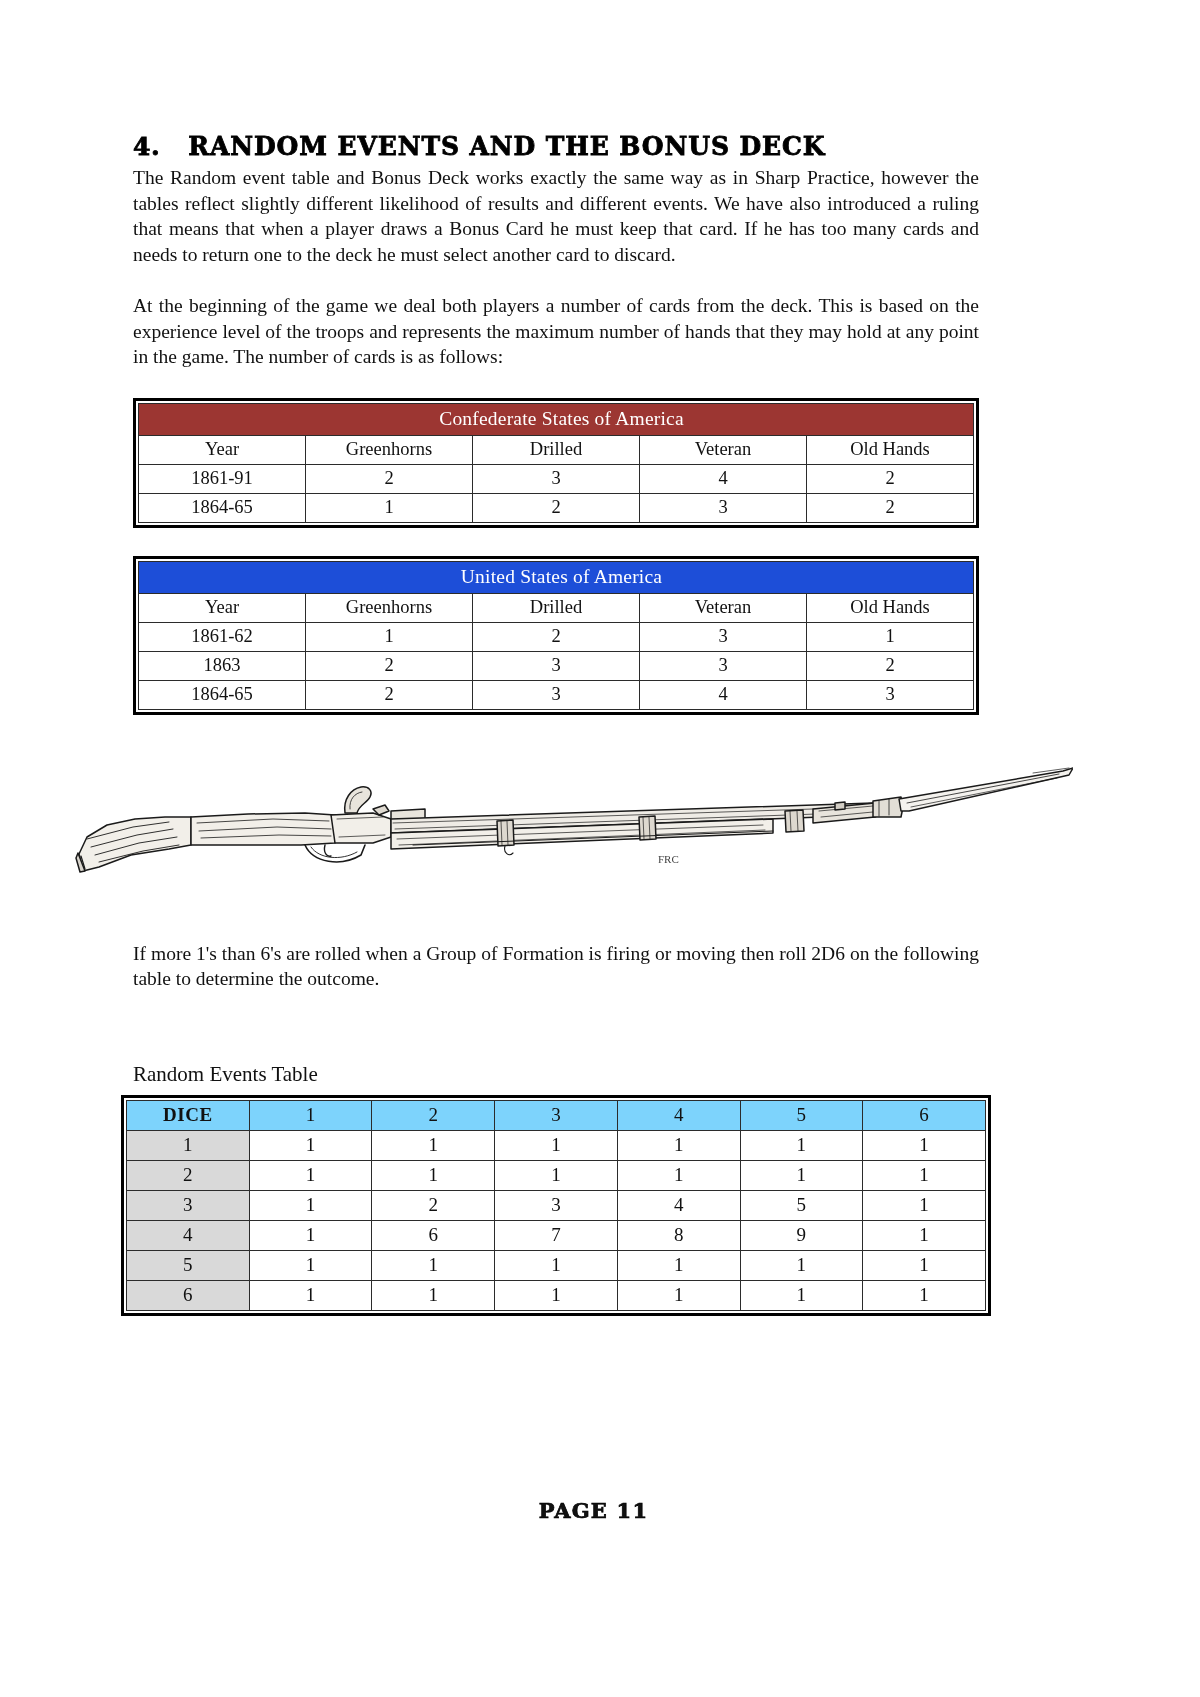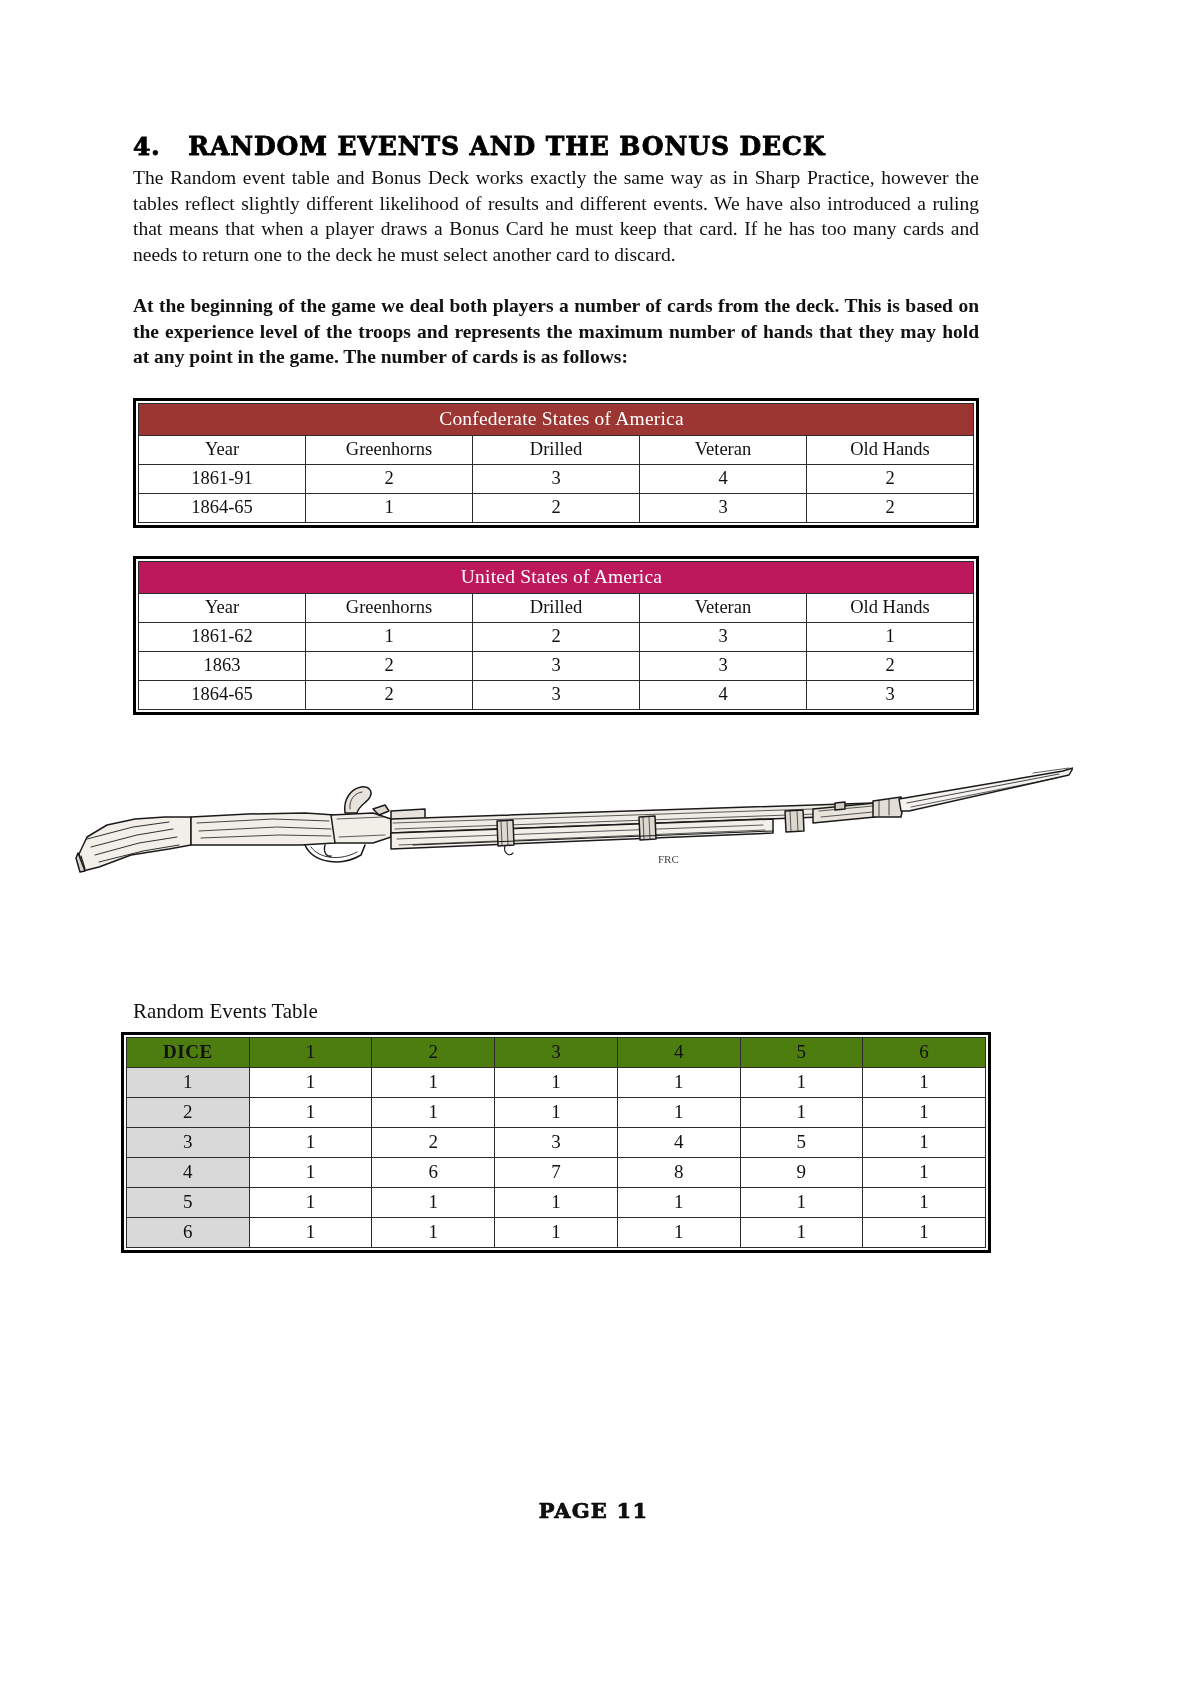--- a/index.html
+++ b/index.html
@@ -46,21 +46,21 @@
 
   
   p.body{
     margin:4px 0 0 0;
     font-size:19.5px;
     line-height:25.5px;
     text-align:justify;
     text-justify:inter-word;
     hyphens:none;
   }
-  p.body.spaced{margin-top:26px;font-weight:bold;}
+  p.body.spaced{margin-top:26px;}
 
   
   .tbl-wrap{
     margin-top:24px;
     border:3px solid #000;
     padding:2px;
     background:#fff;
   }
   .tbl-wrap.cs{margin-top:28px;}
   .tbl-wrap.us{margin-top:28px;}
@@ -78,21 +78,21 @@
     background:#fff;
   }
   table.flag tr.banner td{
     color:#fff;
     font-size:19.5px;
     letter-spacing:0.2px;
     padding:4px 0 5px 11px;
     border:1.4px solid #2b2b2b;
   }
   tr.banner.cs td{background:#9c3632;}
-  tr.banner.us td{background:#be185d;text-align:center;}
+  tr.banner.us td{background:#1d4ed8;text-align:center;}
   table.flag td.yr{width:170px;}
 
   
   .rifle-box{
     margin-top:44px;
     height:170px;
     position:relative;
     left:-60px;
     width:1000px;
   }
@@ -117,21 +117,21 @@
     border-collapse:collapse;
     table-layout:fixed;
     font-size:19px;
   }
   table.ret td{
     border:1.4px solid #2b2b2b;
     text-align:center;
     padding:3px 0 4px 0;
     background:#fff;
   }
-  table.ret tr.head td{background:#4d7c0f;font-weight:400;}
+  table.ret tr.head td{background:#7dd3fc;font-weight:400;}
   table.ret tr.head td.dice{font-weight:700;letter-spacing:0.5px;}
   table.ret td.rowhead{background:#d9d9d9;width:135px;}
 
   
   .footer{
     position:absolute;
     left:0;right:13px;
     top:1498px;
     text-align:center;
     font-family:"DejaVu Serif","Liberation Serif",serif;
@@ -292,20 +292,21 @@
           <path d="M826,40 L990,12 L1000,9 L996,16 L836,52 L828,52 Z" fill="#f4f2ee"></path>
           <path d="M834,44 L986,15" stroke-width="0.8"></path>
           <path d="M838,48 L984,19" stroke-width="0.7"></path>
 
           <path d="M960,14 L996,9" stroke-width="0.7"></path>
         </g>
         <text x="585" y="104" font-family="Liberation Serif, serif" font-size="11" fill="#444">FRC</text>
       </svg>
     </div>
 
+    <p class="body" style="margin-top:12px;">If more 1's than 6's are rolled when a Group of Formation is firing or moving then roll 2D6 on the following table to determine the outcome.</p>
 
     <p class="ret-title" style="margin-top:68px;">Random Events Table</p>
 
     <div class="ret-wrap">
       <table class="ret">
         <tbody>
           <tr class="head">
             <td class="dice">DICE</td>
             <td>1</td>
             <td>2</td>

